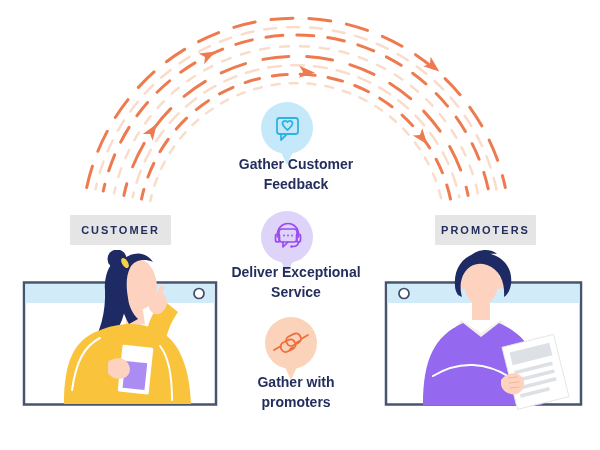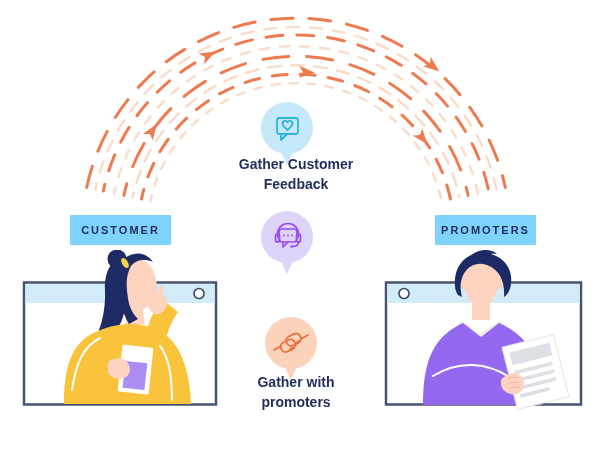--- a/index.html
+++ b/index.html
@@ -3,21 +3,21 @@
 <meta charset="utf-8">
 <style>
   html,body{margin:0;padding:0;background:#ffffff;}
   #canvas{
     position:relative;width:600px;height:450px;background:#ffffff;
     overflow:hidden;font-family:"Liberation Sans",sans-serif;
   }
   .abs{position:absolute;}
   .badge{
     position:absolute;top:215px;height:30px;line-height:30px;
-    background:#7dd3fc;color:#242e5c;font-weight:bold;font-size:11px;
+    background:#e5e5e5;color:#242e5c;font-weight:bold;font-size:11px;
     letter-spacing:2px;text-align:center;border-radius:1px;
   }
   #badge-customer{left:70px;width:101px;}
   #badge-promoters{left:435px;width:101px;}
   .step-label{
     position:absolute;left:213px;width:166px;text-align:center;
     color:#242e5c;font-weight:bold;font-size:14px;line-height:1.42;
     white-space:pre-line;
   }
   #label-1{top:155px;}
@@ -84,20 +84,22 @@
       <rect x="39.5" y="25" width="4" height="8" rx="2"></rect>
       <path d="M41.5,33 C41.5,36.5 38.5,37.5 35.5,37.5"></path>
       <circle cx="34.6" cy="37.5" r="1.3" fill="#9b4cf0" stroke="none"></circle>
       <g fill="#9b4cf0" stroke="none">
         <circle cx="27" cy="26.5" r="0.9"></circle>
           <circle cx="31" cy="26.5" r="0.9"></circle>
           <circle cx="35" cy="26.5" r="0.9"></circle>
       </g>
     </g>
   </svg>
+  <div id="label-2" class="step-label">Deliver Exceptional
+Service</div>
 
   <svg id="bubble-3" class="bubble" viewBox="0 0 60 72">
     <circle cx="30" cy="28" r="26" fill="#fbd3ba"></circle>
     <path d="M24,51 C26,57 28,61 30,65 C32,60 34,56 37,50 Z" fill="#fbd3ba"></path>
     <g stroke="#ed6f3e" stroke-width="1.8" fill="none" stroke-linecap="round" stroke-linejoin="round">
       <path d="M13,35 L20,31"></path>
       <path d="M47,20 L40,24"></path>
       <rect x="-8" y="-5" width="15" height="10" rx="4.5" transform="translate(27.5,30.5) rotate(-26)"></rect>
       <rect x="-8" y="-5" width="15" height="10" rx="4.5" transform="translate(33,24.5) rotate(-26)"></rect>
       <path d="M29,34 l3.2,-1.6"></path>

